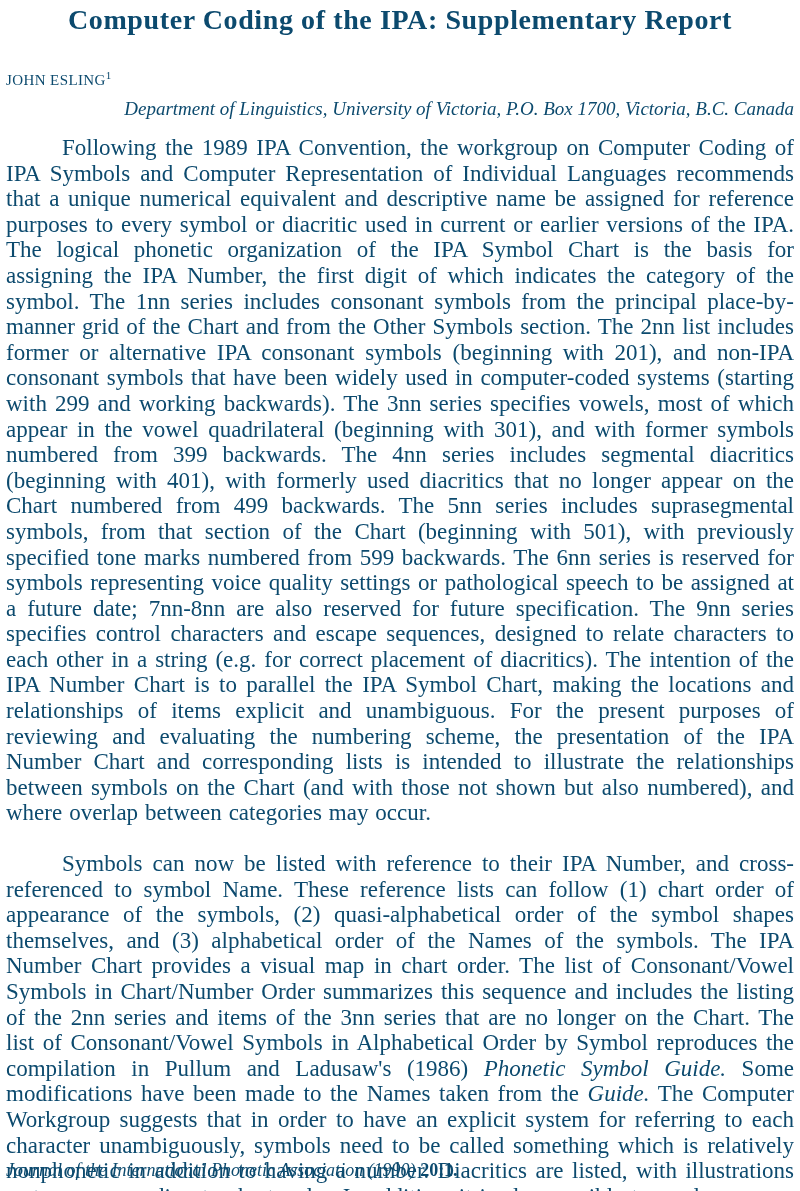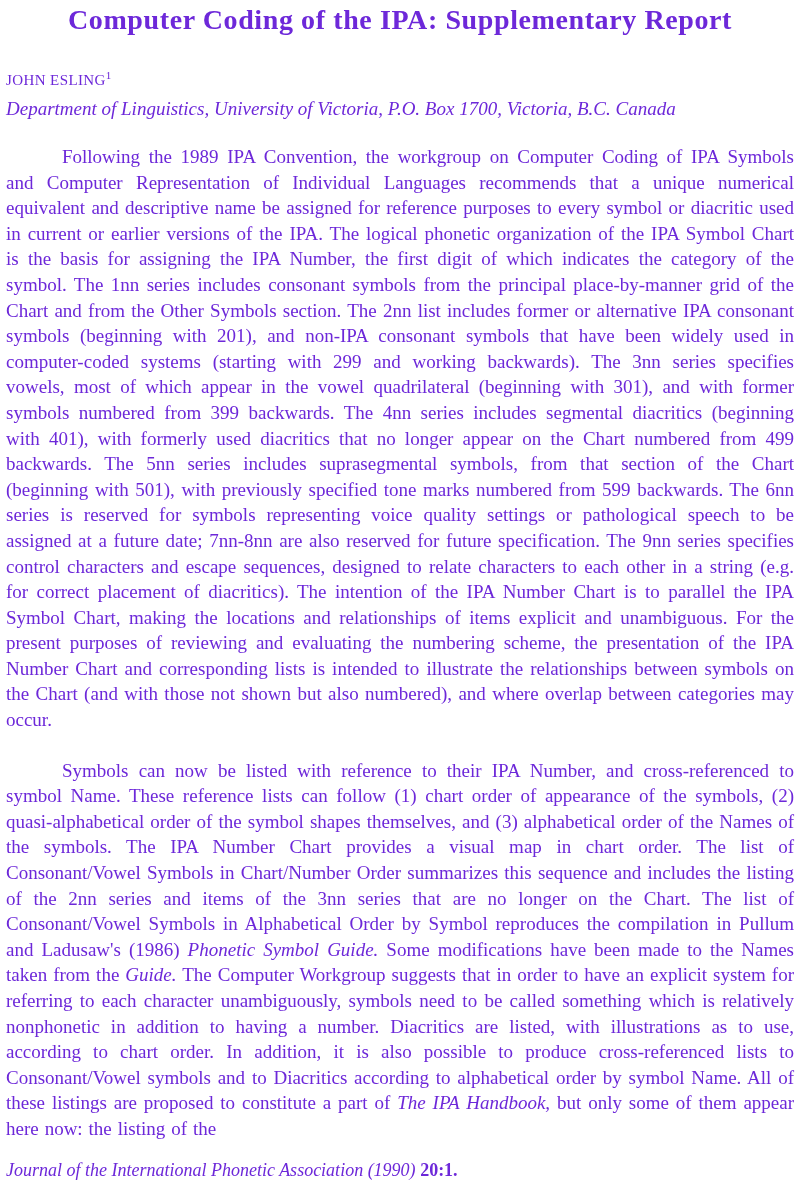--- a/index.html
+++ b/index.html
@@ -8,21 +8,21 @@
     background: #ffffff;
   }
   .page {
     position: relative;
     width: 800px;
     height: 1191px;
     box-sizing: border-box;
     padding: 4px 6px 0 6px;
     overflow: hidden;
     background: #ffffff;
-    color: #6d28d9;
+    color: #0c4a6e;
     font-family: "Liberation Serif", serif;
   }
   .title {
     margin: 0 0 30px 0;
     text-align: center;
     font-size: 28px;
     font-weight: bold;
     letter-spacing: 0.6px;
     line-height: 32px;
   }
@@ -30,29 +30,29 @@
     text-align: left;
     font-size: 15px;
     letter-spacing: 0.4px;
     line-height: 18px;
     margin-bottom: 8px;
   }
   .author-line sup {
     font-size: 11px;
   }
   .affiliation {
-    text-align: left;
+    text-align: right;
     font-style: italic;
     font-size: 19px;
     line-height: 23px;
-    margin-bottom: 24px;
+    margin-bottom: 15px;
   }
   .body-para {
     margin: 0;
-    font-size: 19px;
+    font-size: 23px;
     line-height: 25.6px;
     text-align: justify;
     text-indent: 56px;
     word-spacing: 1.2px;
   }
   .body-para + .body-para {
     margin-top: 25px;
   }
   .footer {
     position: absolute;

